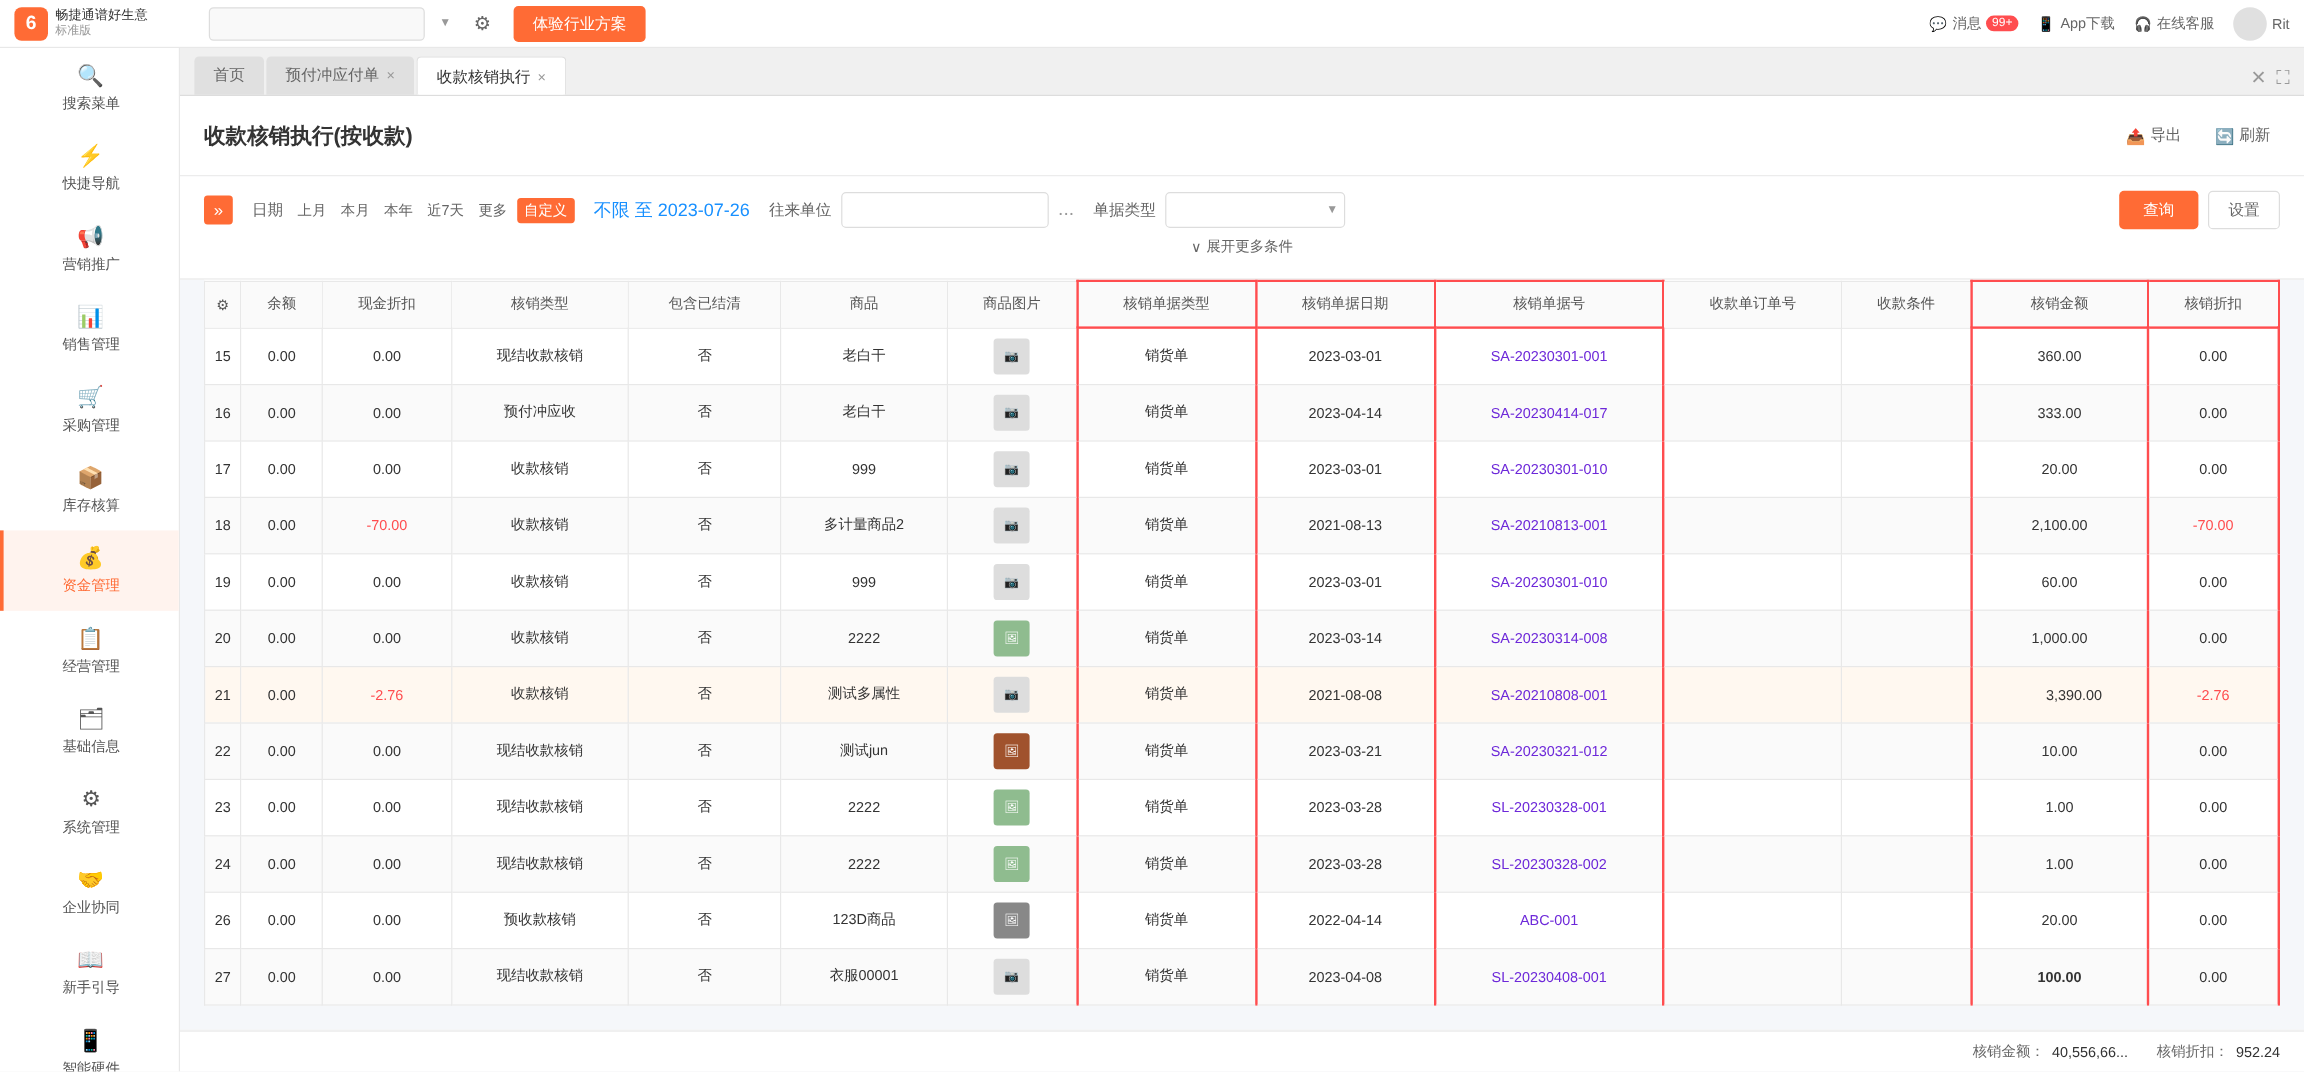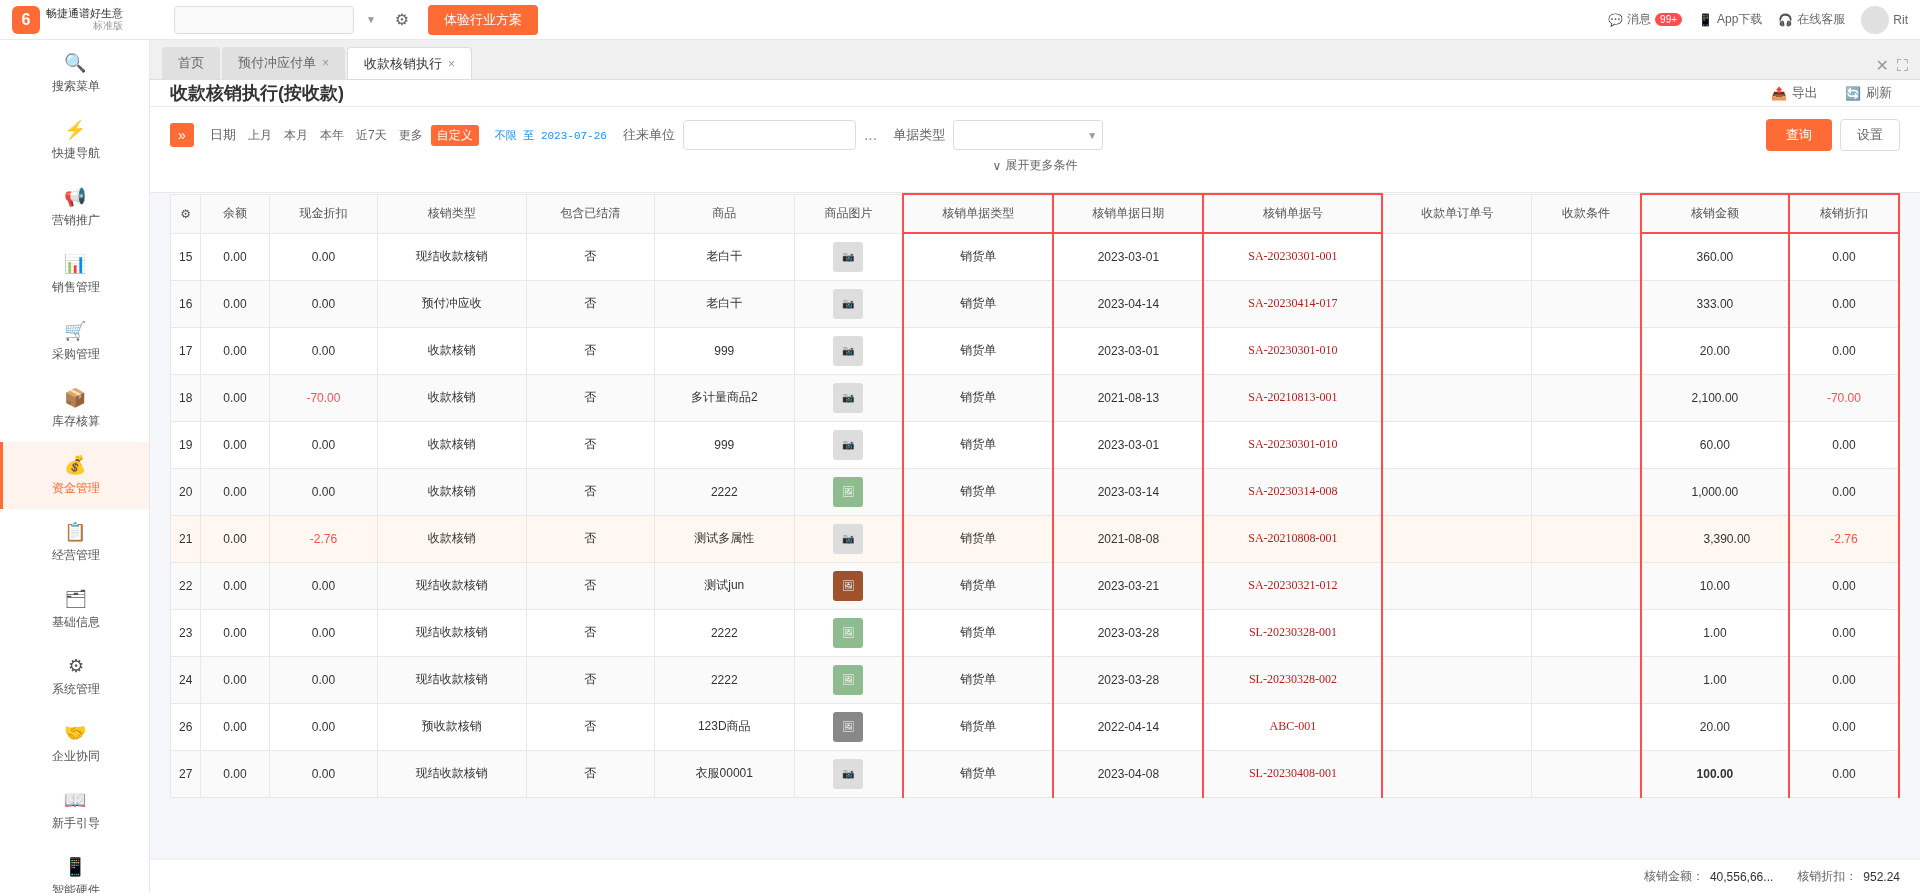--- a/index.html
+++ b/index.html
@@ -36,51 +36,51 @@
     .tab.active { background: #fff; border: 1px solid #ddd; border-bottom: none; color: #333; }
     .tab.inactive { background: #e0e0e0; color: #666; }
     .tab-close { color: #999; font-size: 12px; cursor: pointer; }
     .tab-bar-actions { margin-left: auto; display: flex; align-items: center; gap: 8px; padding-bottom: 4px; }
     .tab-action-btn { color: #999; font-size: 16px; cursor: pointer; }
 
     
     .page-content { flex: 1; overflow: hidden; background: #f5f7fa; padding: 0; display: flex; flex-direction: column; }
 
     
-    .page-header { background: #fff; padding: 0 20px; display: flex; align-items: center; justify-content: space-between; border-bottom: 1px solid #e8e8e8; }
+    .page-header { background: #fff; padding: 20px 20px; display: flex; align-items: center; justify-content: space-between; border-bottom: 1px solid #e8e8e8; }
     .page-title { font-size: 18px; font-weight: 600; color: #333; }
     .header-actions { display: flex; gap: 12px; }
     .header-btn { display: flex; align-items: center; gap: 4px; color: #666; font-size: 13px; cursor: pointer; padding: 4px 8px; border-radius: 4px; }
 
     
     .filter-bar { background: #fff; padding: 12px 20px; border-bottom: 1px solid #e8e8e8; flex-shrink: 0; }
     .filter-row { display: flex; align-items: center; gap: 16px; flex-wrap: wrap; }
     .filter-item { display: flex; align-items: center; gap: 8px; }
     .filter-label { color: #666; font-size: 13px; white-space: nowrap; }
     .filter-dates { display: flex; align-items: center; gap: 4px; }
     .date-link { color: #666; font-size: 12px; cursor: pointer; padding: 2px 4px; }
     .date-custom { background: #ff6b35; color: #fff; border-radius: 3px; padding: 2px 6px; font-size: 12px; cursor: pointer; }
-    .date-range-text { color: #1890ff; font-size: 11px; font-family: Liberation Mono, monospace; }
+    .date-range-text { color: #1890ff; font-size: 15px; }
     .filter-input { height: 30px; border: 1px solid #ddd; border-radius: 4px; padding: 0 8px; font-size: 12px; min-width: 150px; }
     .filter-dots { color: #999; font-size: 16px; }
     .filter-select { height: 30px; border: 1px solid #ddd; border-radius: 4px; padding: 0 24px 0 8px; font-size: 12px; min-width: 150px; appearance: none; background: #fff; }
     .query-btn { background: #ff6b35; color: #fff; border: none; border-radius: 4px; padding: 6px 20px; font-size: 13px; cursor: pointer; }
     .settings-btn { background: #fff; color: #666; border: 1px solid #ddd; border-radius: 4px; padding: 6px 16px; font-size: 13px; cursor: pointer; }
     .expand-bar { display: flex; justify-content: center; padding: 6px 0; }
     .expand-btn { display: flex; align-items: center; gap: 4px; color: #666; font-size: 12px; cursor: pointer; }
 
     
     .table-wrapper { flex: 1; overflow: auto; padding: 0 20px 10px; }
     table { width: 100%; border-collapse: collapse; background: #fff; font-size: 12px; }
     thead tr { background: #fafafa; }
     th { padding: 10px 8px; text-align: center; border: 1px solid #e8e8e8; font-weight: 500; color: #555; white-space: nowrap; position: sticky; top: 0; background: #fafafa; z-index: 1; }
     td { padding: 8px 8px; text-align: center; border: 1px solid #e8e8e8; white-space: nowrap; color: #333; }
     tr:nth-child(even) { background: #fafafa; }
     tr.highlighted { background: #fff8f0 !important; }
-    .link-text { color: #b91c1c; cursor: pointer; text-decoration: none; font-family: Liberation Serif, serif; }
+    .link-text { color: #6d28d9; cursor: pointer; text-decoration: none; }
     .negative { color: #ff4d4f; }
 
     
     .table-footer { background: #fff; border-top: 2px solid #f0f0f0; padding: 8px 20px; display: flex; justify-content: flex-end; gap: 24px; font-size: 12px; color: #333; }
     .footer-item { display: flex; align-items: center; gap: 6px; }
     .footer-label { color: #666; }
 
     
     ::-webkit-scrollbar { width: 6px; height: 6px; }
     ::-webkit-scrollbar-track { background: #f1f1f1; }
@@ -94,21 +94,21 @@
     .settings-col { width: 30px; }
   </style>
 </head>
 <body>
 
 <div class="top-bar">
   <div class="top-bar-logo">
     <div class="logo-icon">6</div>
     <div style="display:flex;flex-direction:column;line-height:1.2;">
       <span style="font-size:11px;color:#333;font-weight:500;">畅捷通谱好生意</span>
-      <span style="font-size:10px;color:#999;text-align:right;">标准版</span>
+      <span style="font-size:10px;color:#999;">标准版</span>
     </div>
   </div>
   <input class="top-input" type="text" style="">
   <span class="top-dropdown-icon">▼</span>
   <div class="gear-icon">⚙</div>
   <button class="trial-btn">体验行业方案</button>
   <div class="top-bar-right">
     <div class="top-bar-right-item">
       <span>💬</span>
       <span>消息</span>

